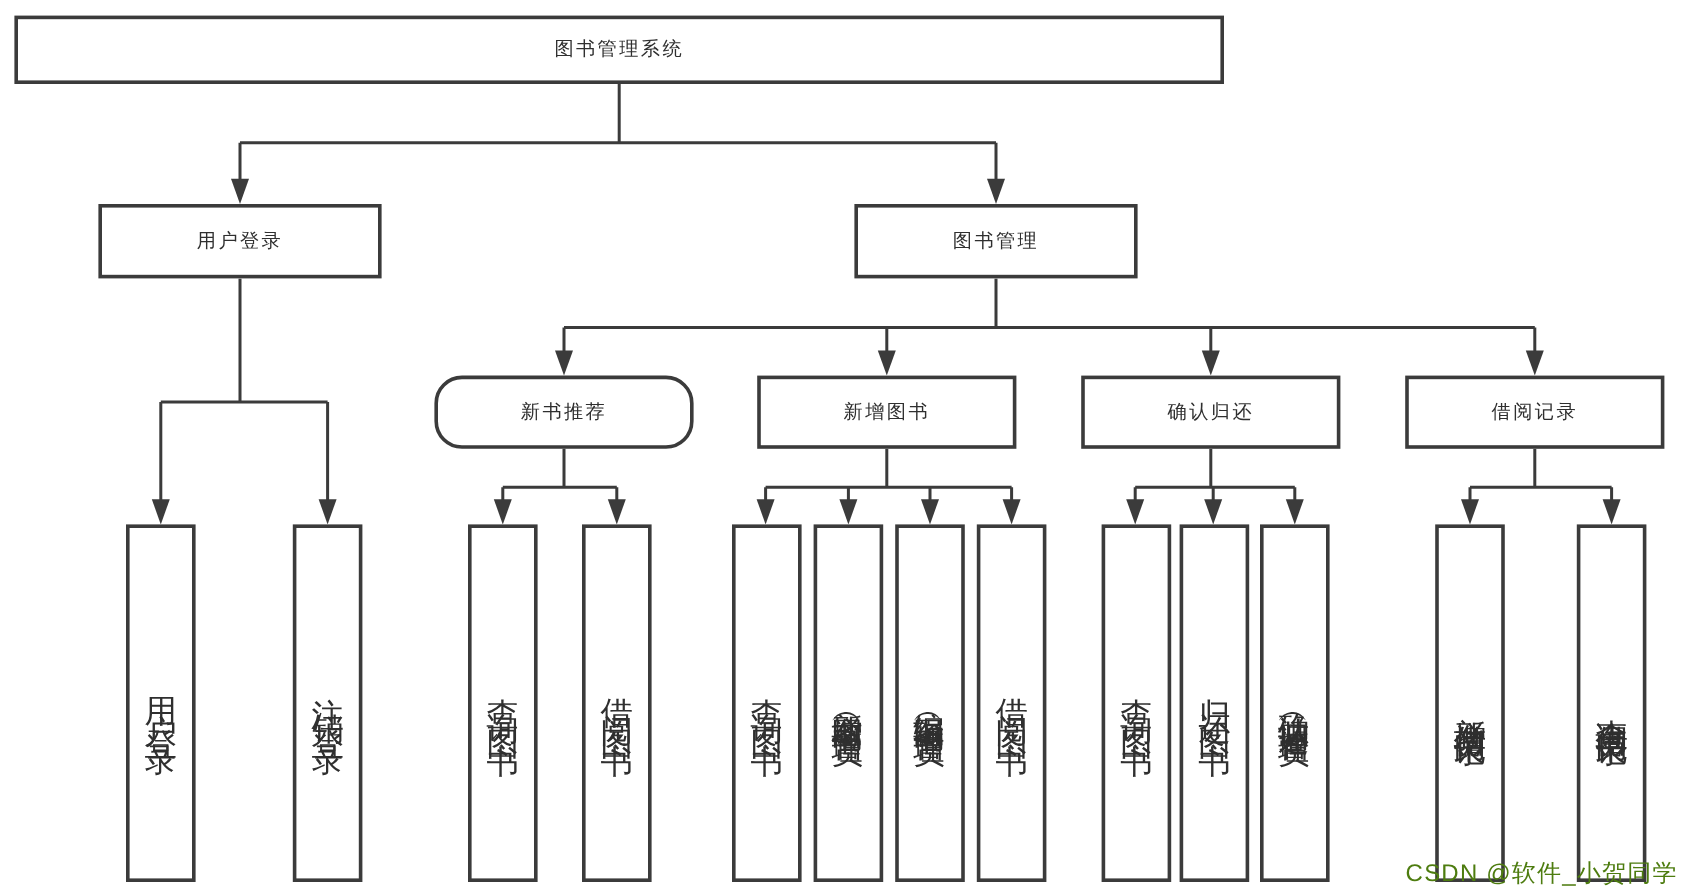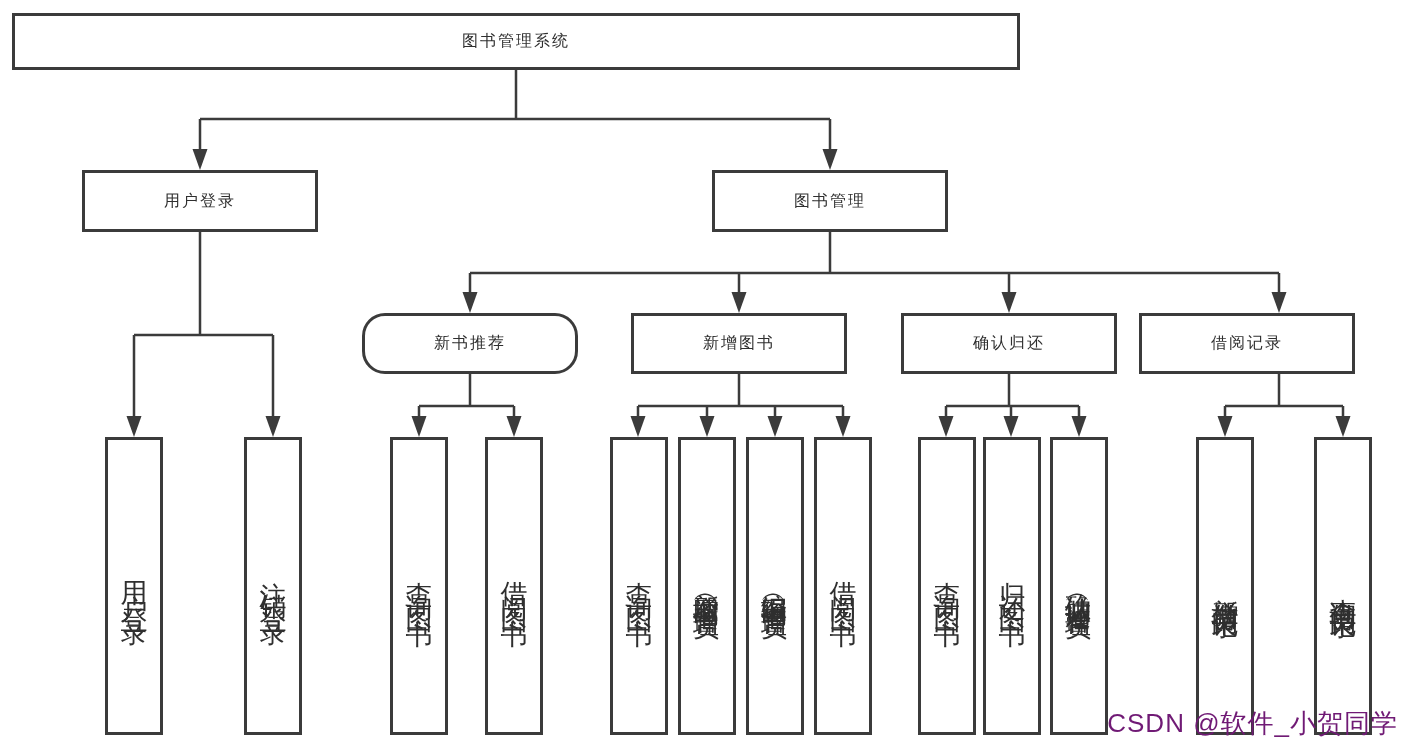--- a/index.html
+++ b/index.html
@@ -32,22 +32,22 @@
     font-size: 27px;
     letter-spacing: 13px;
     white-space: normal;
   }
   .leaf.mid  { letter-spacing: 3px; }
   .leaf.long { letter-spacing: 3px; font-size: 26px; }
   .watermark {
     position: absolute;
     right: 7px;
     bottom: 6px;
-    font-size: 26px;
-    color: #701a75;
+    font-size: 20px;
+    color: #4d7c0f;
     letter-spacing: 1px;
     z-index: 5;
   }
 </style>
 </head>
 <body>
 
 <div class="canvas">
 
   <svg class="wires" width="1405" height="747" viewBox="0 0 1405 747">
@@ -91,21 +91,21 @@
   </svg>
 
   <div class="box" style="left:12px; top:13px; width:1008px; height:57px;">图书管理系统</div>
 
   <div class="box" style="left:82px; top:170px; width:236px; height:62px;">用户登录</div>
   <div class="box" style="left:712px; top:170px; width:236px; height:62px;">图书管理</div>
 
   <div class="box" style="left:362px; top:313px; width:216px; height:61px;border-radius:23px;">新书推荐</div>
   <div class="box" style="left:631px; top:313px; width:216px; height:61px;">新增图书</div>
   <div class="box" style="left:901px; top:313px; width:216px; height:61px;">确认归还</div>
-  <div class="box" style="left:1139px; top:313px; width:216px; height:61px;">借阅记录</div>
+  <div class="box" style="left:1171px; top:313px; width:216px; height:61px;">借阅记录</div>
 
   <div class="box leaf" style="left:105px; top:437px; width:58px; height:298px;">用户登录</div>
   <div class="box leaf" style="left:244px; top:437px; width:58px; height:298px;">注销登录</div>
 
   <div class="box leaf" style="left:390px; top:437px; width:58px; height:298px;">查询图书</div>
   <div class="box leaf" style="left:485px; top:437px; width:58px; height:298px;">借阅图书</div>
 
   <div class="box leaf" style="left:610px; top:437px; width:58px; height:298px;">查询图书</div>
   <div class="box leaf long" style="left:678px; top:437px; width:58px; height:298px;">新增图书（管理员）</div>
   <div class="box leaf long" style="left:746px; top:437px; width:58px; height:298px;">编辑图书（管理员）</div>

